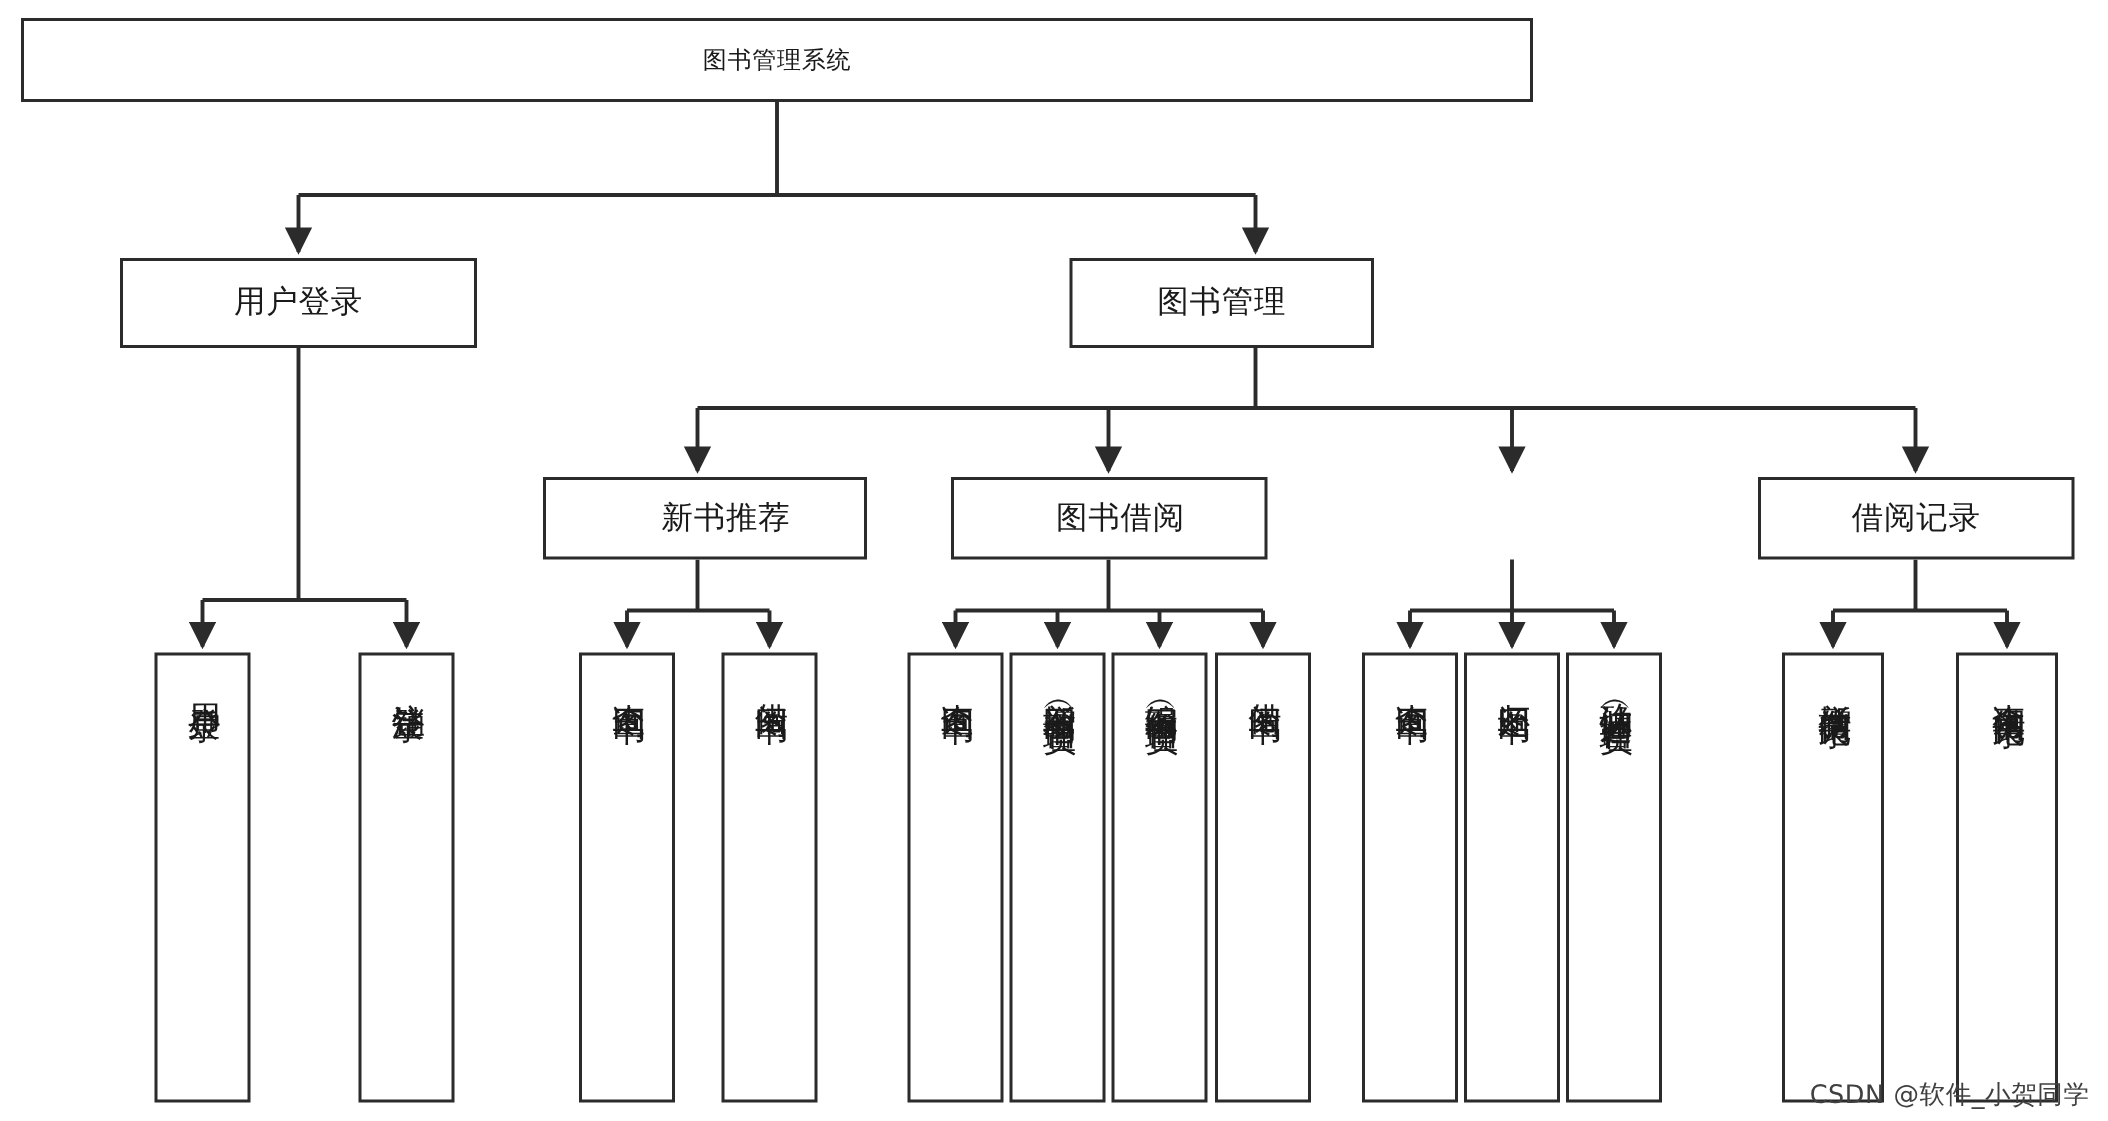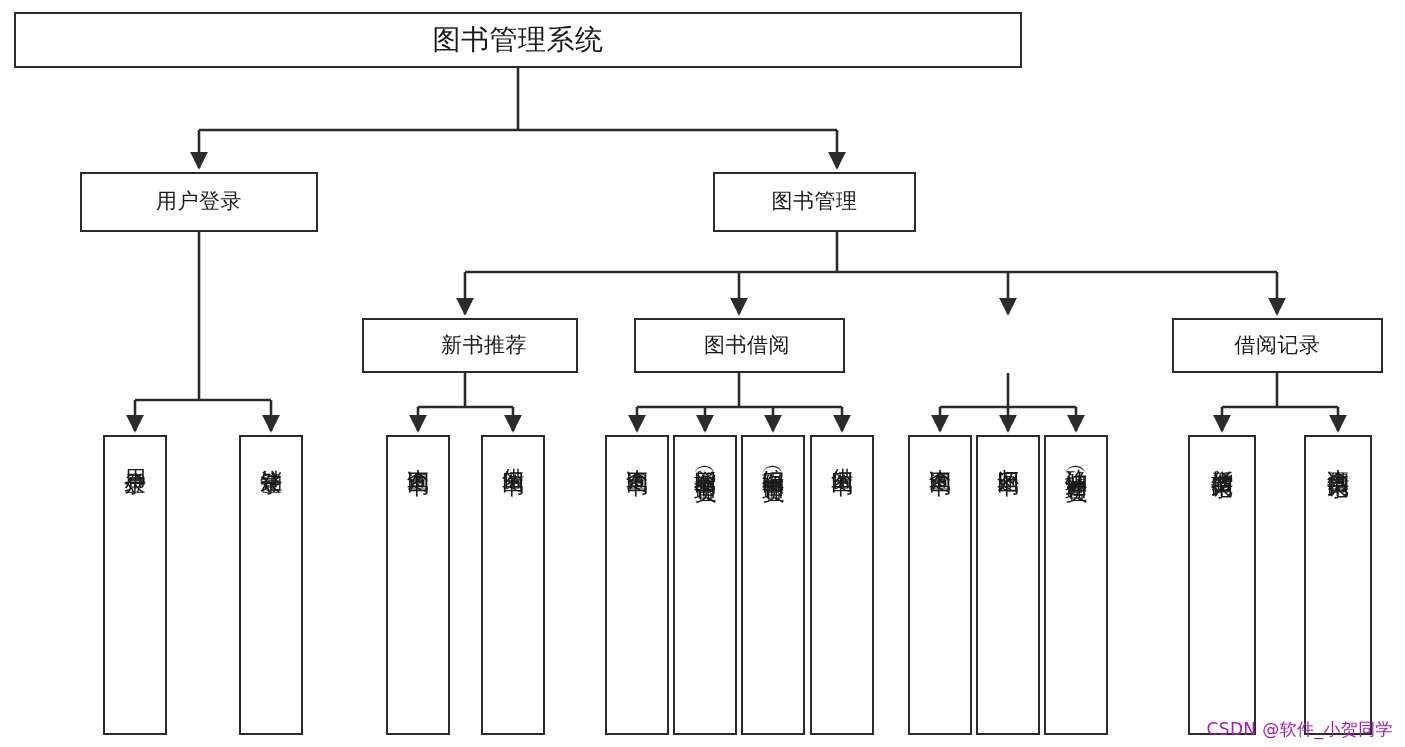--- a/index.html
+++ b/index.html
@@ -39,40 +39,40 @@
     text-align: center;
     line-height: 1.22;
     color: #1a1a1a;
   }
   .node.horizontal .node-label {
     font-size: 21px;
     letter-spacing: 0.5px;
     white-space: nowrap;
   }
   .node.root .node-label {
-    font-size: 28px;
+    font-size: 16px;
   }
   .node.vertical {
     align-items: flex-start;
     padding-top: 14px;
   }
   .node.vertical .node-label {
     writing-mode: vertical-rl;
     text-orientation: upright;
     font-size: 22px;
     letter-spacing: 2px;
     line-height: 1.12;
     white-space: nowrap;
   }
   #watermark {
     position: absolute;
     right: 12px;
     bottom: 6px;
     font-size: 17px;
-    color: #a21caf;
+    color: #404040;
     letter-spacing: 0.4px;
     white-space: nowrap;
     pointer-events: none;
   }
 </style>
 </head>
 <body>
 
 <div id="canvas">
 

